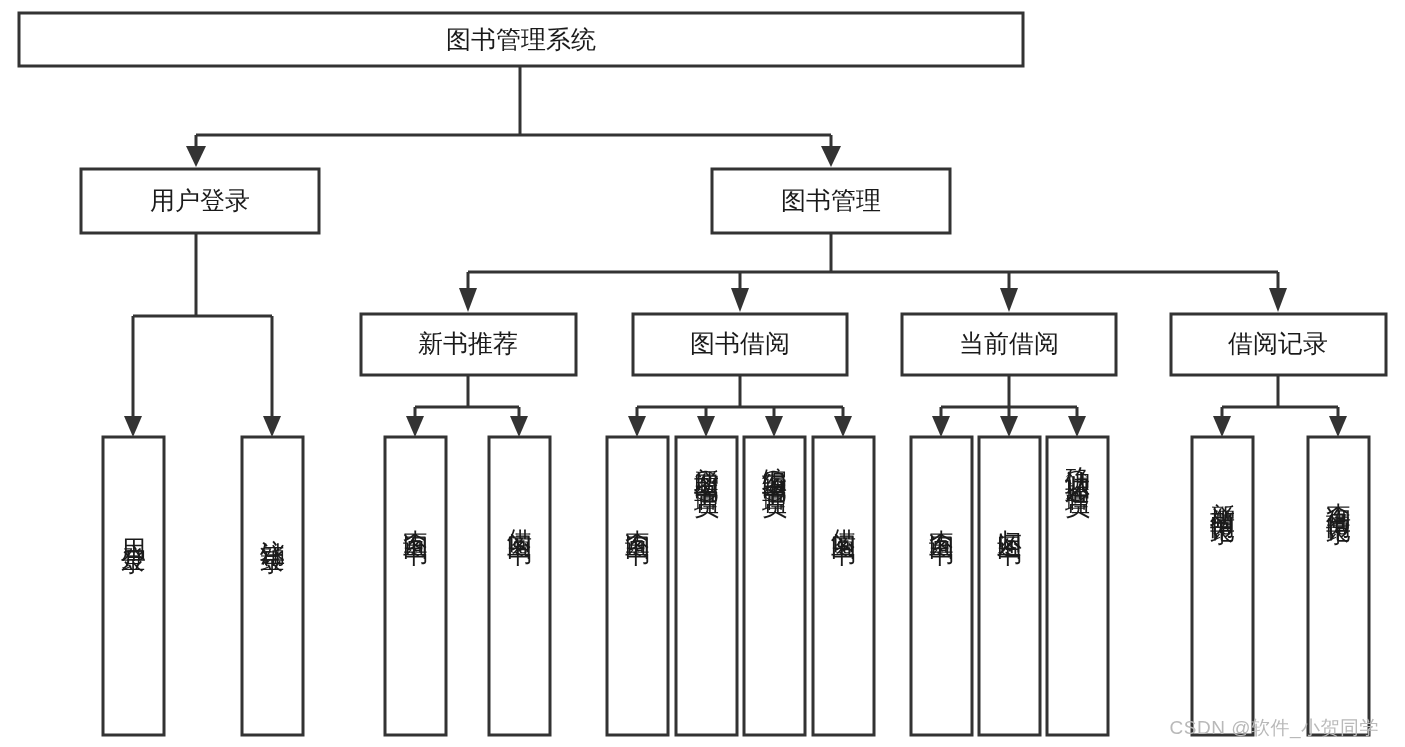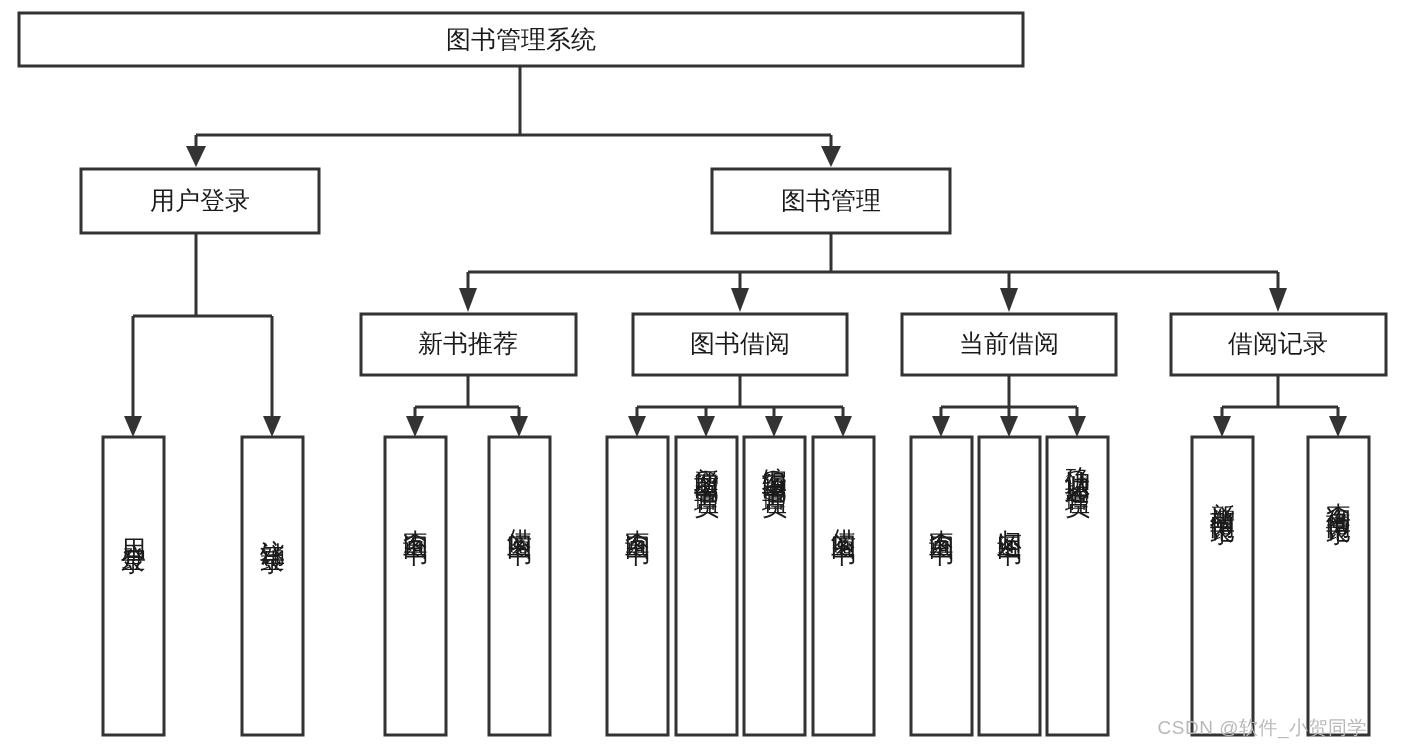--- a/index.html
+++ b/index.html
@@ -60,21 +60,21 @@
     text-orientation: upright;
     font-family: "Liberation Sans", "DejaVu Sans", sans-serif;
     font-size: 25px;
     line-height: 1;
     letter-spacing: 4px;
     color: #1a1a1a;
     white-space: nowrap;
   }
   .watermark {
     position: absolute;
-    right: 24px;
+    right: 12px;
     bottom: 6px;
     font-family: "Liberation Sans", "DejaVu Sans", sans-serif;
     font-size: 19px;
     color: #b9b9b9;
     letter-spacing: 0.5px;
     white-space: nowrap;
   }
 </style>
 </head>
 <body>

